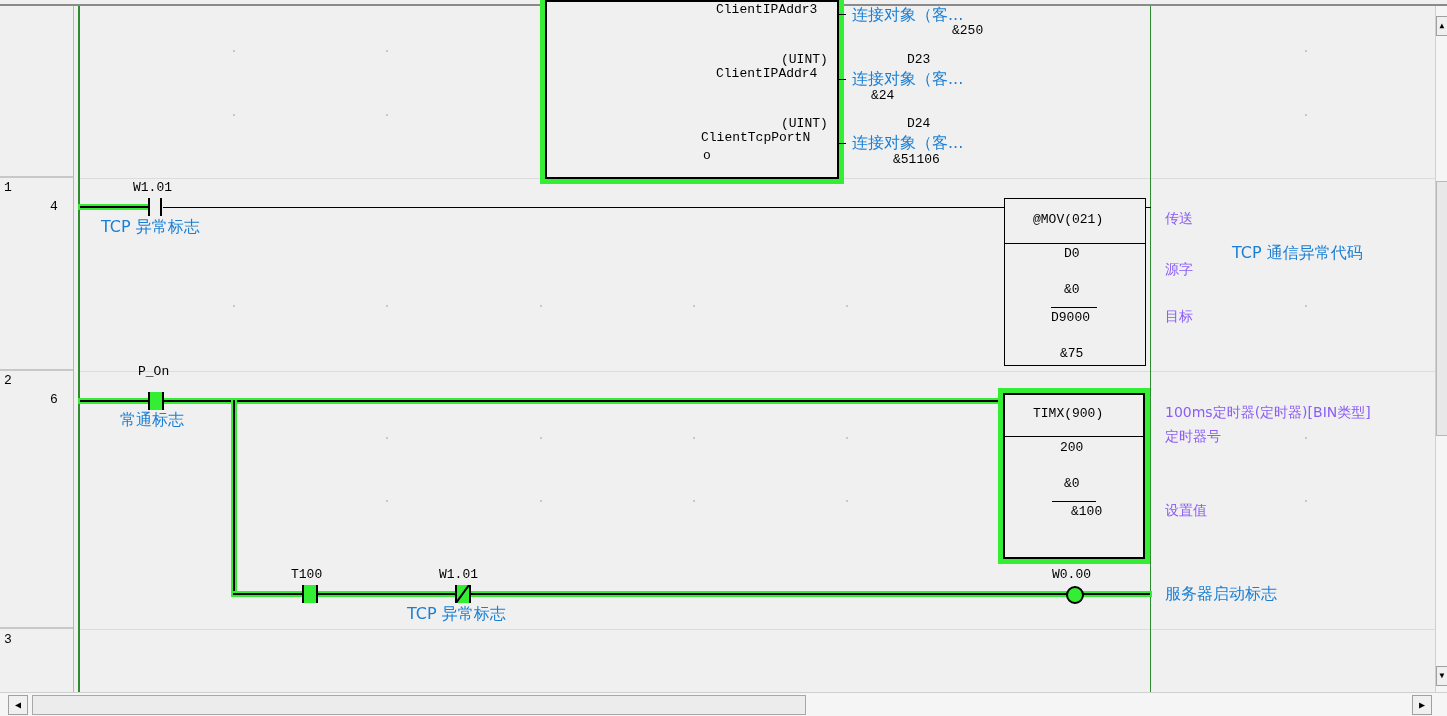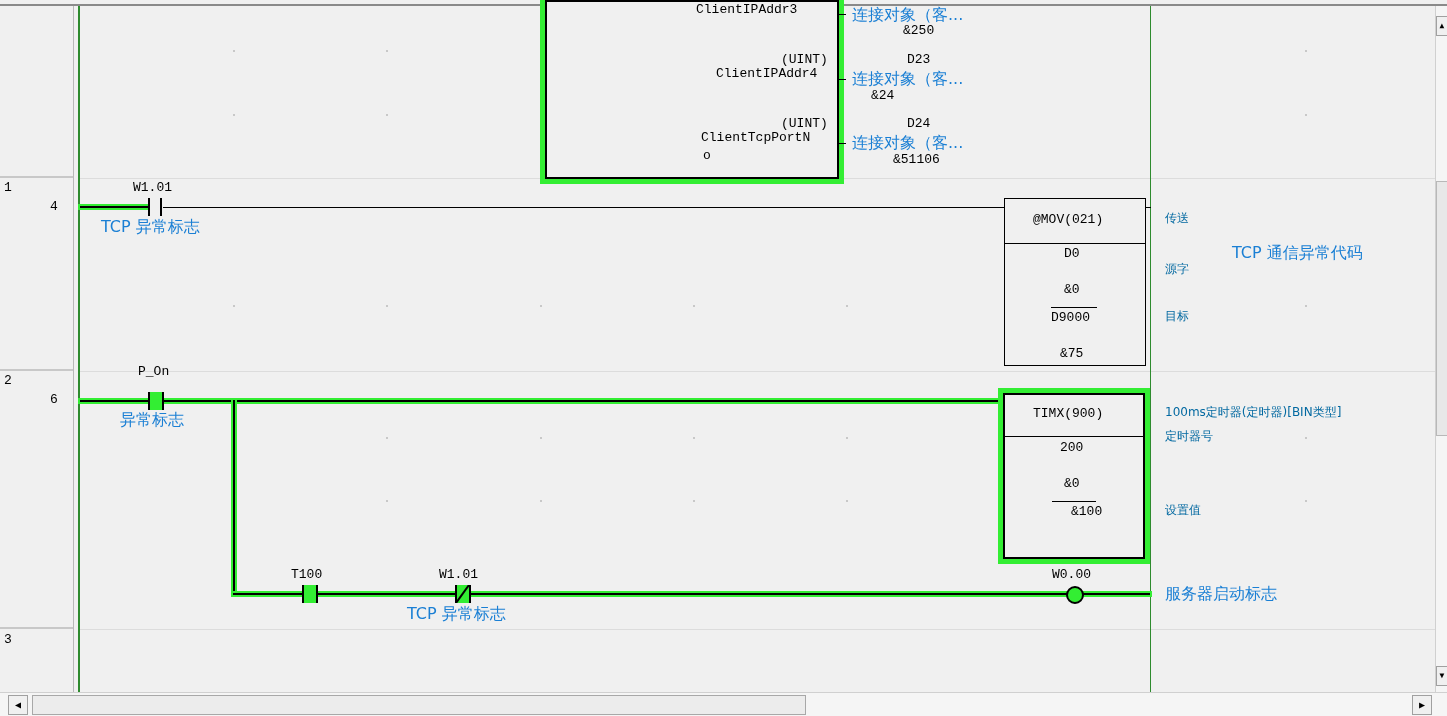--- a/index.html
+++ b/index.html
@@ -11,21 +11,21 @@
   .rownum { position:absolute; font-size:13px; color:#000; font-family:"Liberation Mono",monospace; }
   .leftrail { position:absolute; left:78px; top:6px; width:2px; height:686px; background:#2e8b2e; }
   .rightrail { position:absolute; left:1150px; top:6px; width:1px; height:686px; background:#2e8b2e; }
   .dot { position:absolute; width:2px; height:2px; background:#c8c8c8; }
   .wire { position:absolute; background:#000; }
   .gwire { position:absolute; background:#000; box-shadow:0 0 0 2px #33ee33; }
   .gwire-h { height:2px; }
   .gwire-v { width:2px; }
   .txt { position:absolute; font-size:13px; color:#000; white-space:nowrap; font-family:"Liberation Mono",monospace; }
   .blue { color:#1a7fd4; font-family:"DejaVu Sans","Liberation Sans",sans-serif; font-size:16px; }
-  .cjk { font-family:"DejaVu Sans","Liberation Sans",sans-serif; font-size:12px; color:#0369a1; }
+  .cjk { font-family:"DejaVu Sans","Liberation Sans",sans-serif; font-size:14px; color:#8b5cf6; }
   .fb { position:absolute; border:1px solid #000; background:#f0f0f0; }
   .fb-g { position:absolute; border:5px solid #33ee33; box-sizing:border-box; }
   .fb-g-inner { position:absolute; border:2px solid #000; box-sizing:border-box; background:#f0f0f0; }
   .contact-on { position:absolute; width:16px; height:18px; background:#33ee33; border-left:2px solid #000; border-right:2px solid #000; box-sizing:border-box; }
   .contact-off { position:absolute; width:14px; height:18px; border-left:2px solid #000; border-right:2px solid #000; box-sizing:border-box; }
   .coil { position:absolute; width:18px; height:18px; border-radius:50%; background:#33ee33; border:2px solid #000; box-sizing:border-box; }
   .hscroll { position:absolute; left:0; top:692px; width:1447px; height:24px; background:#f5f5f5; border-top:1px solid #d0d0d0; }
   .sbtn { position:absolute; width:20px; height:20px; background:#f0f0f0; border:1px solid #a0a0a0; box-sizing:border-box; font-size:10px; text-align:center; line-height:18px; }
   .vscroll { position:absolute; left:1435px; top:6px; width:12px; height:686px; background:#f5f5f5; border-left:1px solid #d0d0d0; }
 </style>
@@ -72,23 +72,23 @@
 <div class="dot" style="left:386px;top:500px"></div>
 <div class="dot" style="left:540px;top:500px"></div>
 <div class="dot" style="left:693px;top:500px"></div>
 <div class="dot" style="left:846px;top:500px"></div>
 <div class="dot" style="left:1305px;top:500px"></div>
 
 <div>
   <div class="fb-g" style="left:540px;top:0px;width:304px;height:184px"></div>
   <div class="fb-g-inner" style="left:545px;top:0px;width:294px;height:179px"></div>
 </div>
-<span class="txt" style="left:696px;top:2px">ClientIPAddr3</span>
+<span class="txt" style="left:716px;top:2px">ClientIPAddr3</span>
 <span class="txt blue" style="left:852px;top:5px">连接对象（客...</span>
-<span class="txt" style="left:903px;top:23px">&amp;250</span>
+<span class="txt" style="left:952px;top:23px">&amp;250</span>
 <div class="wire" style="left:838px;top:14px;width:8px;height:1px"></div>
 
 <span class="txt" style="left:781px;top:52px">(UINT)</span>
 <span class="txt" style="left:716px;top:66px">ClientIPAddr4</span>
 <span class="txt" style="left:907px;top:52px">D23</span>
 <span class="txt blue" style="left:852px;top:69px">连接对象（客...</span>
 <span class="txt" style="left:871px;top:88px">&amp;24</span>
 <div class="wire" style="left:838px;top:79px;width:8px;height:1px"></div>
 
 <span class="txt" style="left:781px;top:116px">(UINT)</span>
@@ -116,21 +116,21 @@
 <span class="txt" style="left:1060px;top:346px">&amp;75</span>
 
 <span class="txt cjk" style="left:1165px;top:210px">传送</span>
 <span class="txt blue" style="left:1232px;top:243px">TCP 通信异常代码</span>
 <span class="txt cjk" style="left:1165px;top:261px">源字</span>
 <span class="txt cjk" style="left:1165px;top:308px">目标</span>
 
 <div class="gwire gwire-h" style="left:80px;top:400px;width:925px"></div>
 <div class="contact-on" style="left:148px;top:392px"></div>
 <span class="txt" style="left:138px;top:364px">P_On</span>
-<span class="txt blue" style="left:120px;top:410px">异常标志</span>
+<span class="txt blue" style="left:120px;top:410px">常通标志</span>
 
 <div class="gwire gwire-v" style="left:233px;top:400px;height:194px"></div>
 <div class="gwire gwire-h" style="left:233px;top:593px;width:917px"></div>
 
 <div class="contact-on" style="left:302px;top:585px"></div>
 <span class="txt" style="left:291px;top:567px">T100</span>
 
 <div class="contact-on" style="left:455px;top:585px">
   <svg width="14" height="18" style="position:absolute;left:-1px;top:0">
       <line x1="0" y1="18" x2="13" y2="0" stroke="#000" stroke-width="2"></line>

